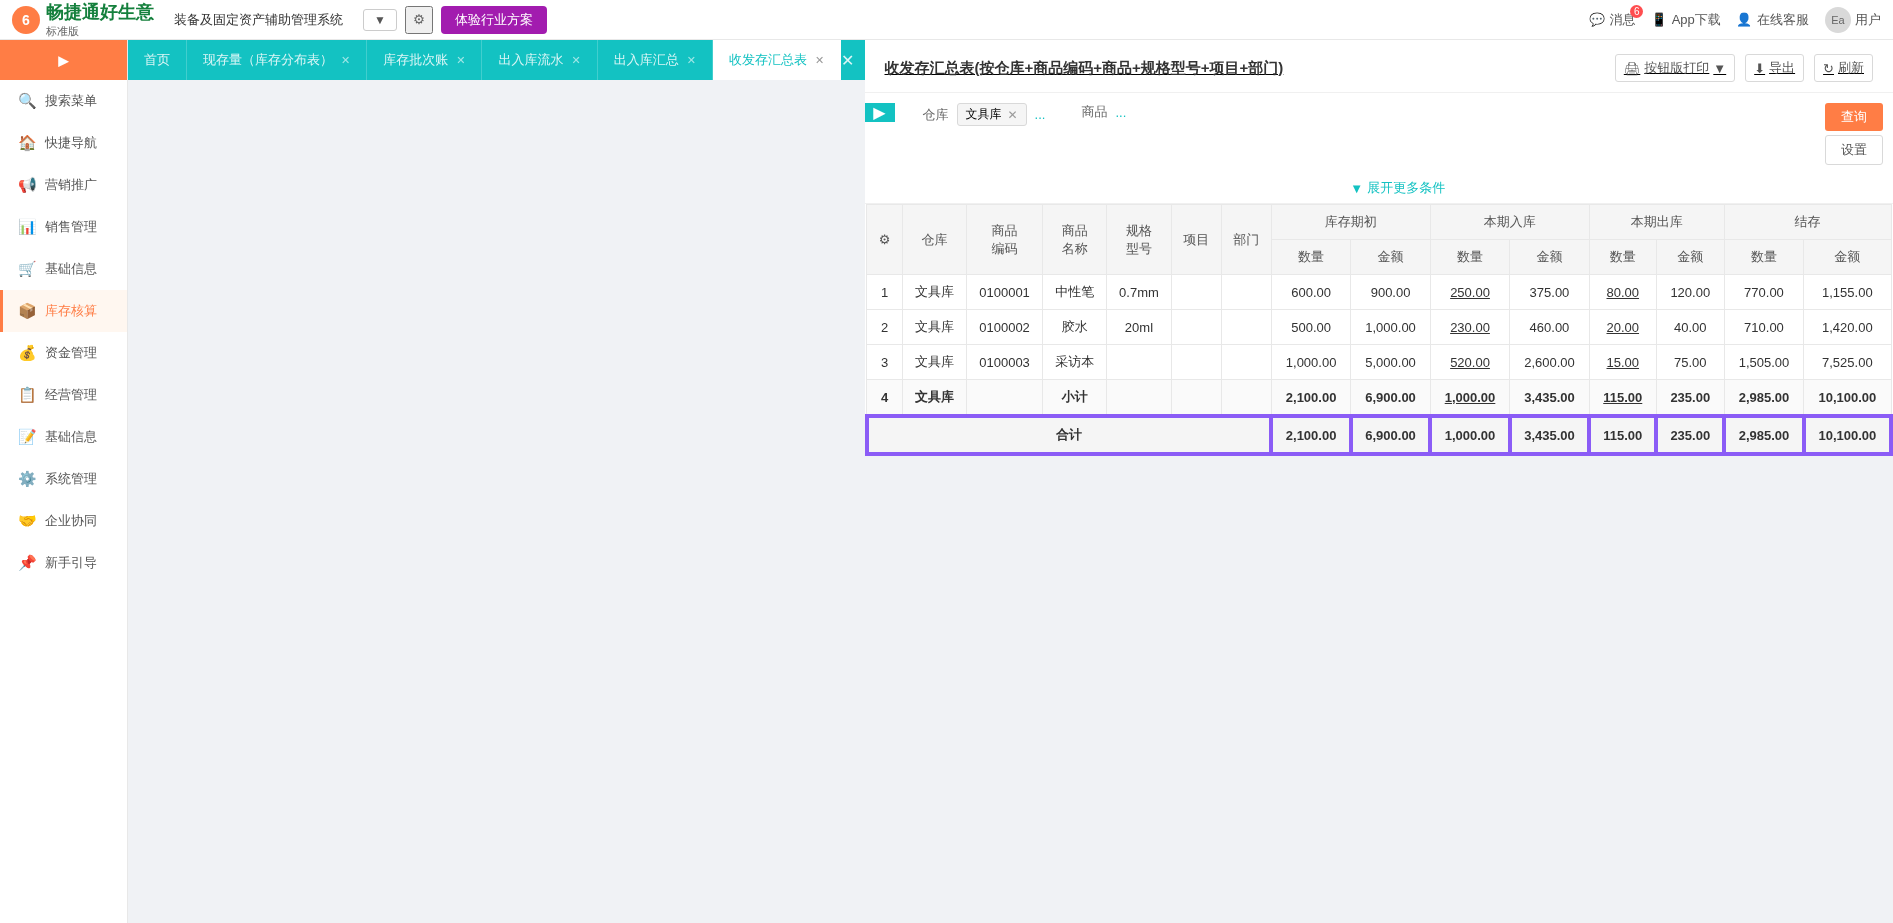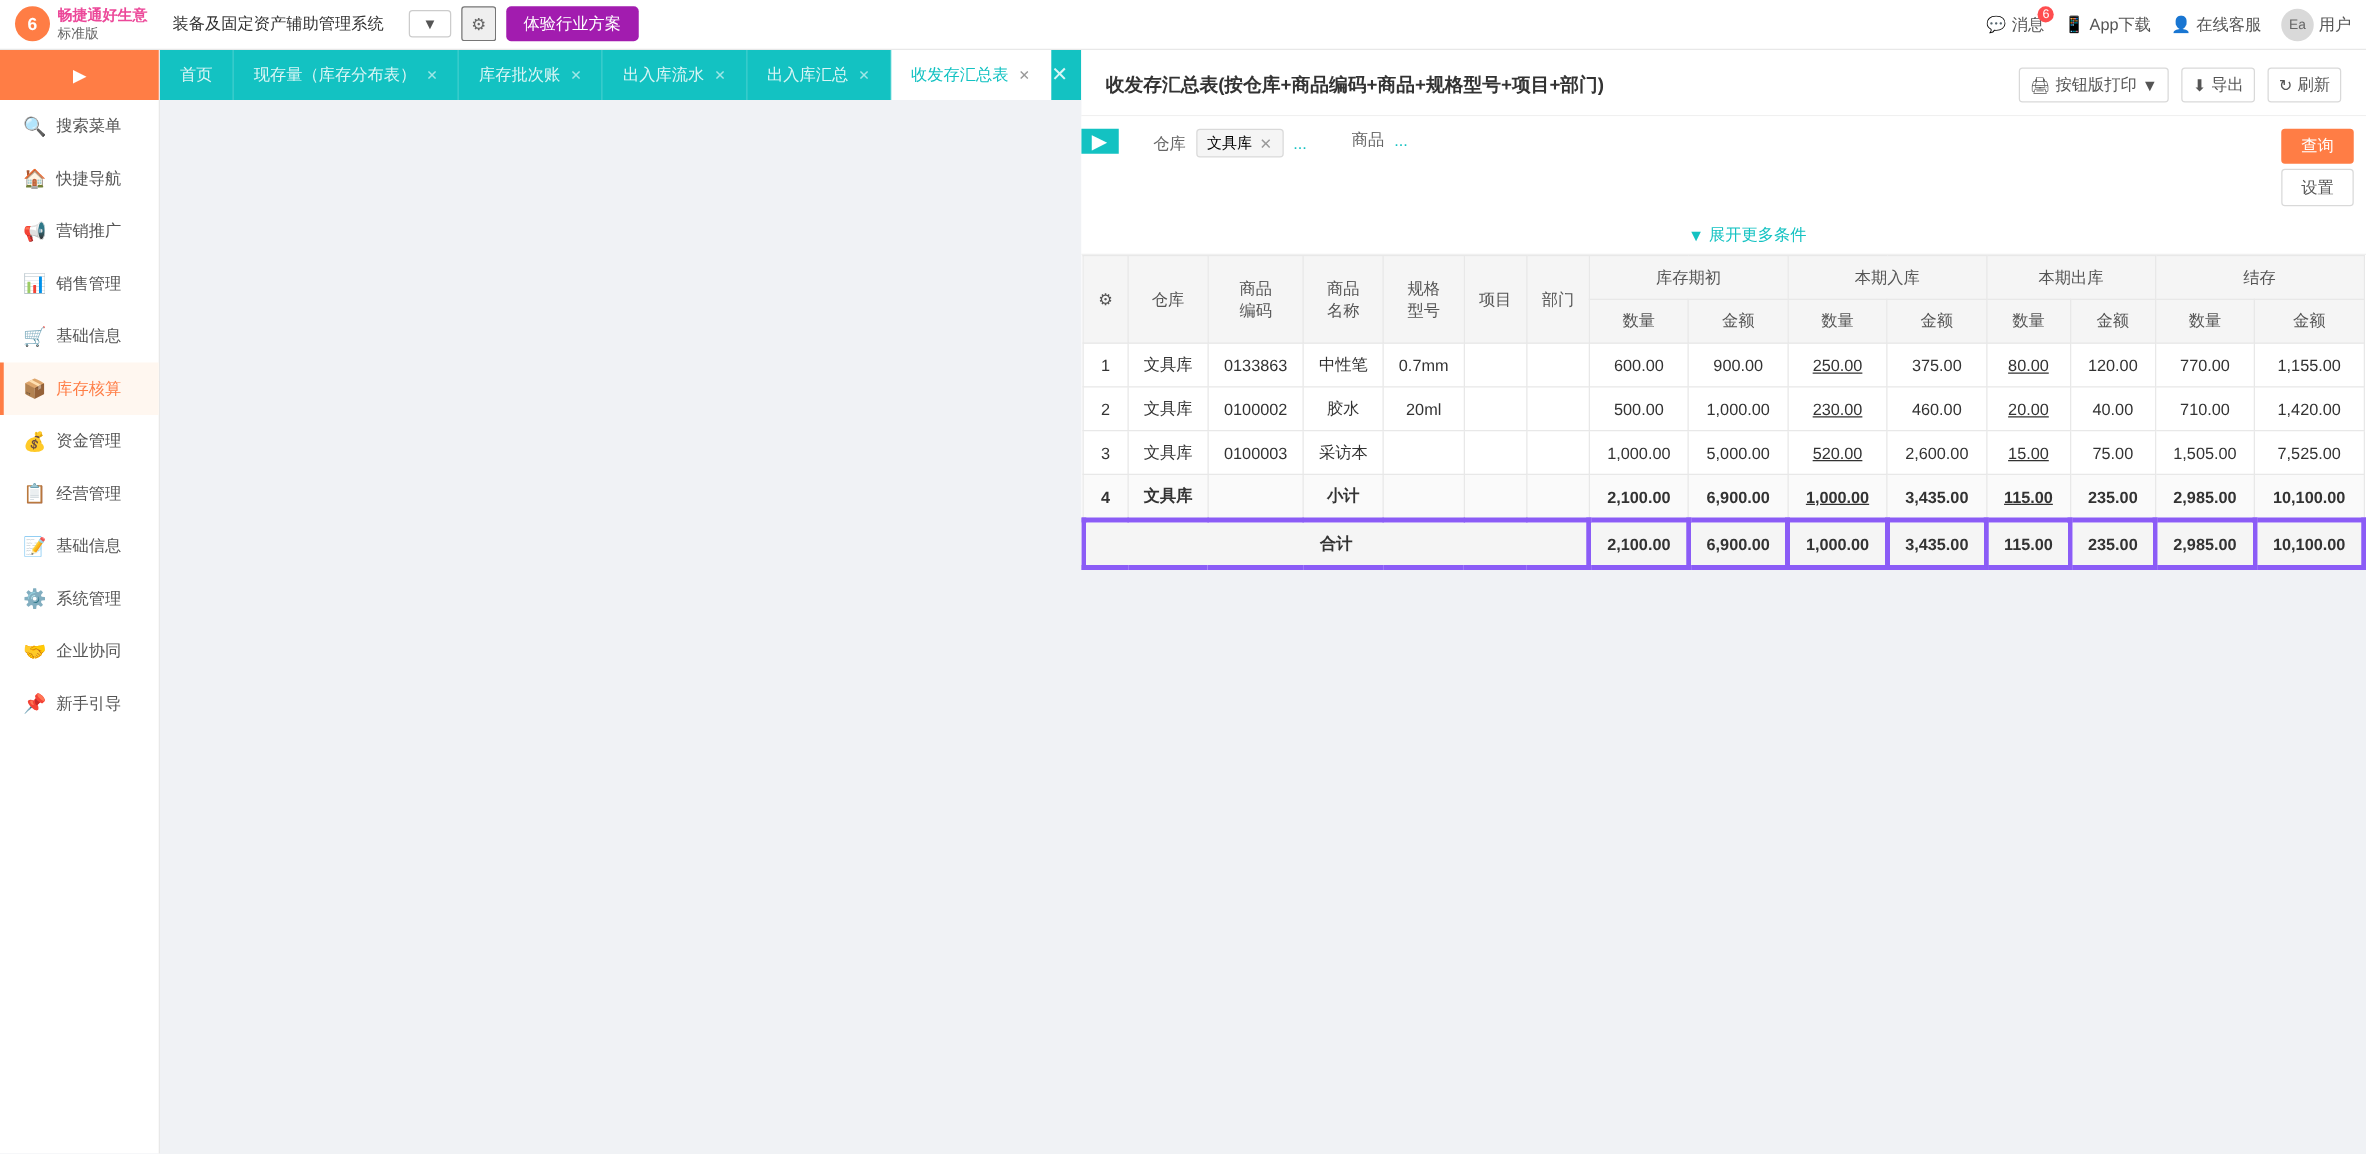--- a/index.html
+++ b/index.html
@@ -12,21 +12,21 @@
     .sidebar { width: 128px; background: #fff; border-right: 1px solid #e8e8e8; display: flex; flex-direction: column; }
     .content-area { flex: 1; display: flex; flex-direction: row; overflow: hidden; }
     .tab-bar { height: 40px; background: #13c2c2; display: flex; align-items: center; padding: 0 0; }
     .page-content { flex: 1; background: #f0f2f5; overflow: auto; padding: 0; }
 
     
     .top-bar-left { display: flex; align-items: center; gap: 8px; }
     .logo-area { display: flex; align-items: center; gap: 6px; }
     .logo-icon { width: 28px; height: 28px; background: #ff7d45; border-radius: 50%; display: flex; align-items: center; justify-content: center; color: #fff; font-weight: bold; font-size: 14px; }
     .logo-text { font-size: 12px; color: #333; line-height: 1.3; }
-    .logo-text .main { font-size: 12px; font-weight: bold; color: #ec4899; }
+    .logo-text .main { font-size: 18px; font-weight: bold; color: #15803d; }
     .logo-text .sub { font-size: 11px; color: #666; }
     .system-name { font-size: 13px; color: #333; padding: 0 12px; }
     .dropdown-btn { border: 1px solid #ccc; border-radius: 3px; padding: 3px 10px; font-size: 12px; color: #555; cursor: pointer; display: flex; align-items: center; gap: 4px; }
     .settings-icon-btn { width: 28px; height: 28px; display: flex; align-items: center; justify-content: center; cursor: pointer; color: #666; }
     .trial-btn { background: #a21caf; color: #fff; border: none; border-radius: 4px; padding: 5px 14px; font-size: 13px; cursor: pointer; }
     .top-bar-right { display: flex; align-items: center; gap: 16px; }
     .top-bar-right-item { display: flex; align-items: center; gap: 4px; color: #555; font-size: 13px; cursor: pointer; position: relative; }
     .badge { background: #ff4d4f; color: #fff; border-radius: 10px; font-size: 10px; padding: 1px 4px; position: absolute; top: -6px; right: -8px; }
     .user-avatar { width: 26px; height: 26px; border-radius: 50%; background: #d9d9d9; display: flex; align-items: center; justify-content: center; font-size: 11px; color: #666; }
 
@@ -38,21 +38,21 @@
 
     
     .tab-item { display: flex; align-items: center; gap: 6px; padding: 0 16px; height: 40px; color: rgba(255,255,255,0.85); font-size: 13px; cursor: pointer; border-right: 1px solid rgba(255,255,255,0.2); }
     .tab-item.active { background: #fff; color: #13c2c2; }
     .tab-item .close-x { font-size: 11px; color: rgba(255,255,255,0.6); margin-left: 2px; }
     .tab-item.active .close-x { color: #999; }
     .tab-close-all { margin-left: auto; margin-right: 10px; color: rgba(255,255,255,0.85); cursor: pointer; font-size: 16px; }
 
     
     .page-inner { background: #fff; margin: 0; padding: 0; }
-    .page-header { padding: 14px 20px 10px; border-bottom: 1px solid #f0f0f0; display: flex; align-items: center; justify-content: space-between; }
+    .page-header { padding: 14px 20px 10px; border-bottom: 1px solid #f0f0f0; display: flex; align-items: center; justify-content: space-between; text-decoration: underline; }
     .page-title { font-size: 15px; font-weight: bold; color: #333; }
     .header-actions { display: flex; align-items: center; gap: 10px; }
     .action-btn { display: flex; align-items: center; gap: 4px; font-size: 13px; color: #555; cursor: pointer; padding: 4px 8px; border: 1px solid #d9d9d9; border-radius: 3px; background: #fff; }
     .filter-label { color: #666; font-size: 13px; white-space: nowrap; }
     .date-btns { display: flex; align-items: center; gap: 4px; }
     .date-btn { padding: 2px 8px; border-radius: 3px; font-size: 12px; cursor: pointer; border: 1px solid #d9d9d9; background: #fff; color: #555; }
     .date-btn.active { background: #ff7d45; color: #fff; border-color: #ff7d45; }
     .date-range { font-size: 12px; color: #999; margin-left: 4px; }
     .warehouse-tag { display: flex; align-items: center; gap: 4px; background: #f5f5f5; border: 1px solid #d9d9d9; border-radius: 3px; padding: 2px 8px; font-size: 12px; }
     .tag-close { cursor: pointer; color: #999; margin-left: 2px; }
@@ -285,21 +285,21 @@
                   <th>数量</th>
                   <th>金额</th>
                   <th>数量</th>
                   <th>金额</th>
                 </tr>
               </thead>
               <tbody id="table-body">
               <tr>
       <td>1</td>
       <td>文具库</td>
-      <td>0133863</td>
+      <td>0100001</td>
       <td>中性笔</td>
       <td>0.7mm</td>
       <td></td>
       <td></td>
       <td>600.00</td>
       <td>900.00</td>
       <td><span class="underline">250.00</span></td>
       <td>375.00</td>
       <td><span class="underline">80.00</span></td>
       <td>120.00</td>

